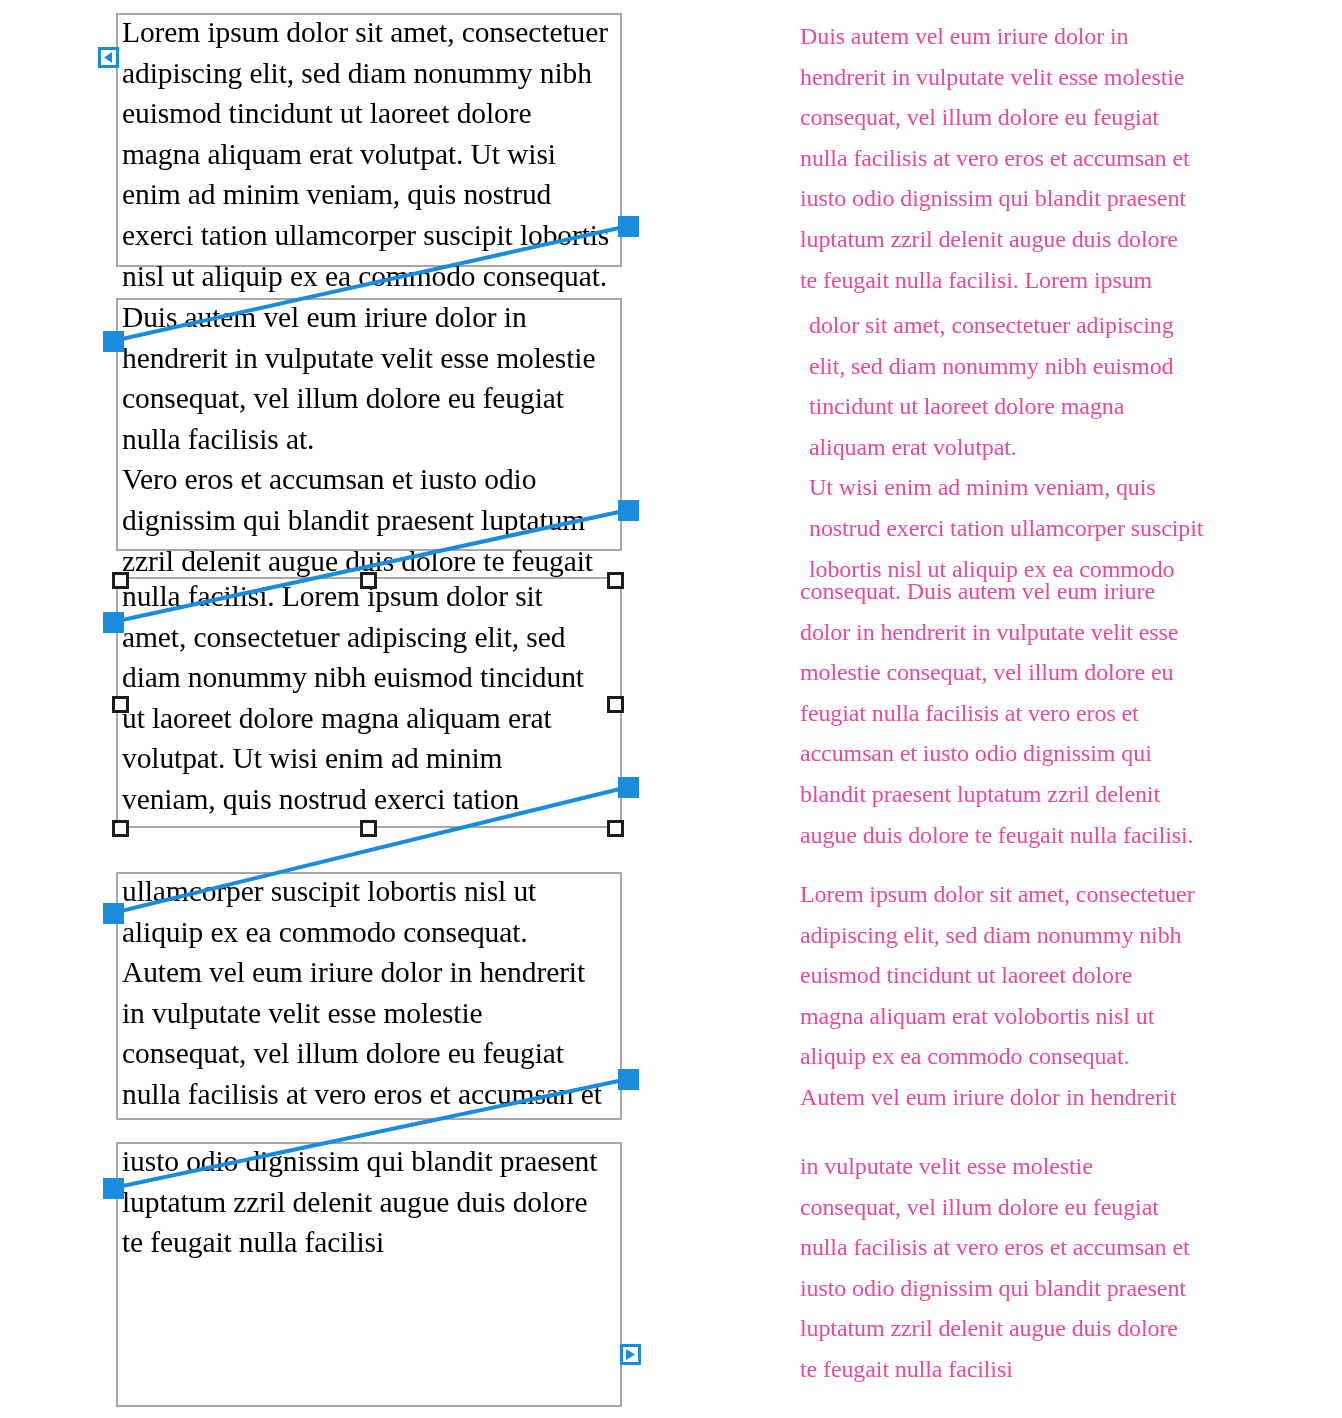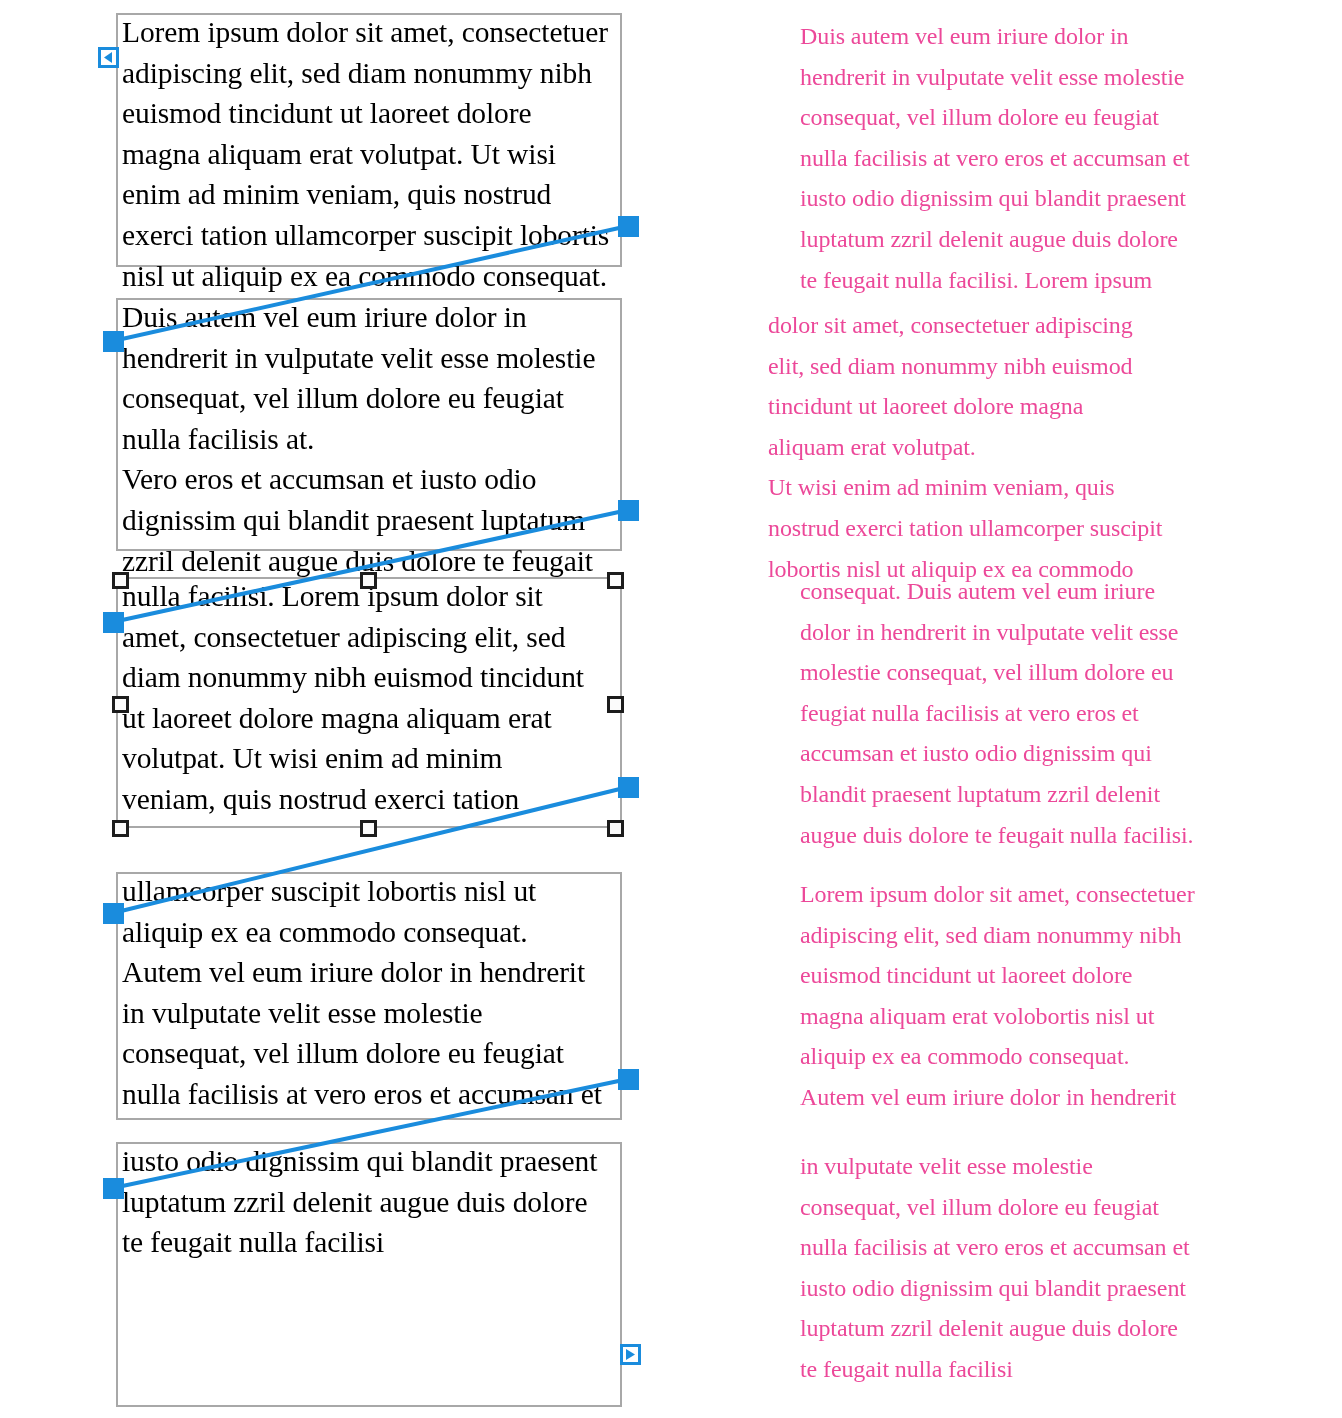--- a/index.html
+++ b/index.html
@@ -139,21 +139,21 @@
 te feugait nulla facilisi</div>
   </div>
 
   <div class="textblock" id="rt-0" style="left: 800px; top: 16px;">Duis autem vel eum iriure dolor in
 hendrerit in vulputate velit esse molestie
 consequat, vel illum dolore eu feugiat
 nulla facilisis at vero eros et accumsan et
 iusto odio dignissim qui blandit praesent
 luptatum zzril delenit augue duis dolore
 te feugait nulla facilisi.  Lorem ipsum</div>
-  <div class="textblock" id="rt-1" style="left: 768px; top: 305px;">dolor sit amet, consectetuer adipiscing
+  <div class="textblock" id="rt-1" style="left: 809px; top: 305px;">dolor sit amet, consectetuer adipiscing
 elit, sed diam nonummy nibh euismod
 tincidunt ut laoreet dolore magna
 aliquam erat volutpat.
 Ut wisi enim ad minim veniam, quis
 nostrud exerci tation ullamcorper suscipit
 lobortis nisl ut aliquip ex ea commodo</div>
   <div class="textblock" id="rt-2" style="left: 800px; top: 571px;">consequat.  Duis autem vel eum iriure
 dolor in hendrerit in vulputate velit esse
 molestie consequat, vel illum dolore eu
 feugiat nulla facilisis at vero eros et

